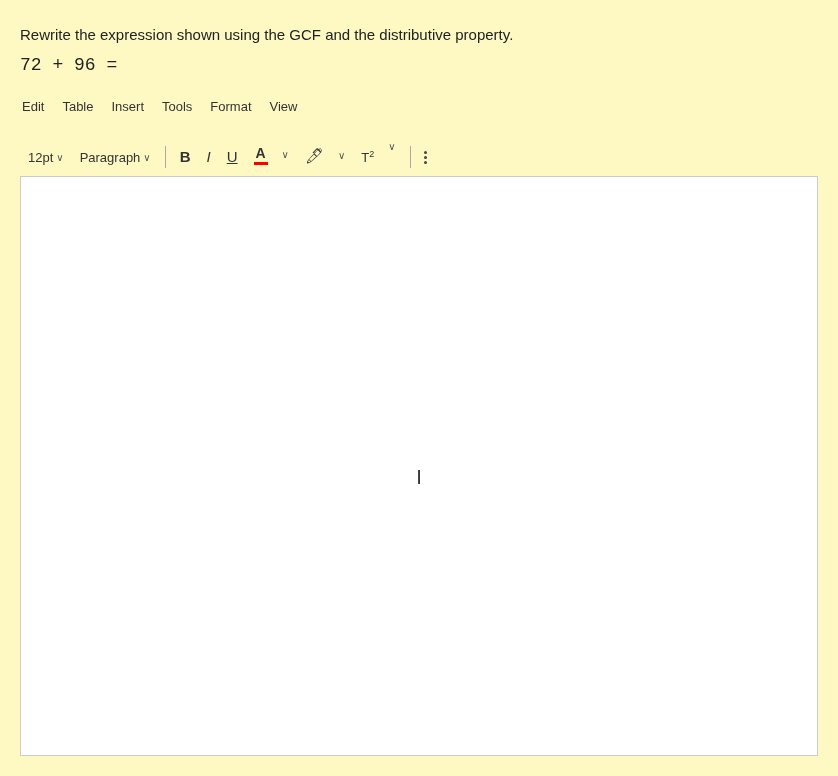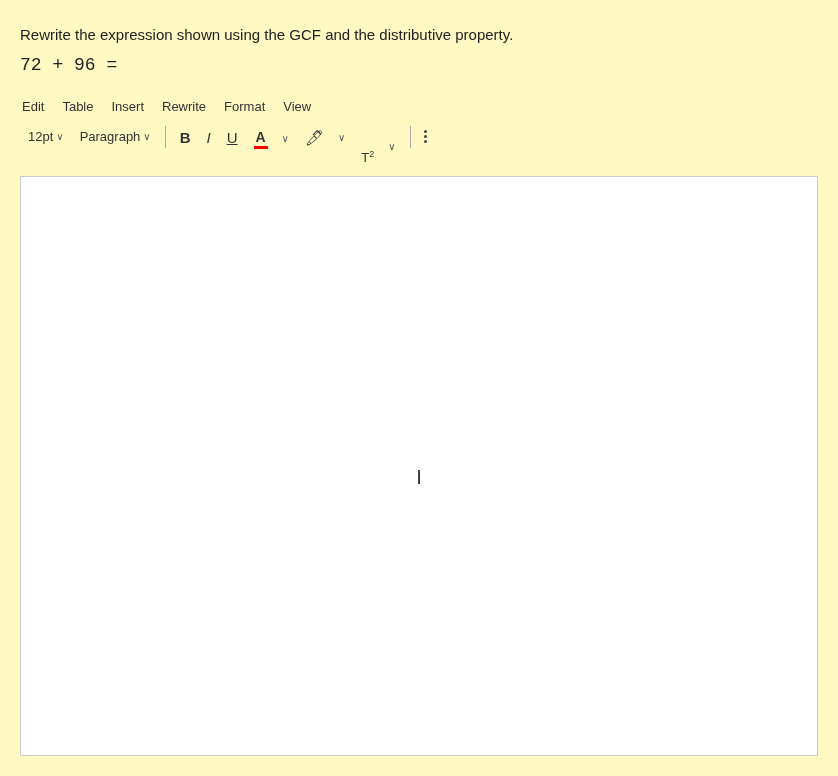--- a/index.html
+++ b/index.html
@@ -50,21 +50,21 @@
       padding-left: 2px;
     }
 
     .menu-item {
       cursor: pointer;
       user-select: none;
     }
 
     .toolbar {
       display: flex;
-      align-items: flex-start;
+      align-items: flex-end;
       gap: 4px;
       margin-bottom: 4px;
       padding: 4px 2px;
       border-bottom: none;
     }
 
     .toolbar-divider {
       width: 1px;
       height: 22px;
       background: #aaa;
@@ -187,21 +187,21 @@
 
 <div class="page-container">
 
   <div class="question-text">Rewrite the expression shown using the GCF and the distributive property.</div>
   <div class="math-expression">72 + 96 =</div>
 
   <div class="menu-bar">
     <span class="menu-item">Edit</span>
     <span class="menu-item">Table</span>
     <span class="menu-item">Insert</span>
-    <span class="menu-item">Rewrite</span>
+    <span class="menu-item">Tools</span>
     <span class="menu-item">Format</span>
     <span class="menu-item">View</span>
   </div>
 
   <div class="toolbar">
 
     <div class="toolbar-dropdown">
       <span>12pt</span>
       <span class="chevron">∨</span>
     </div>

